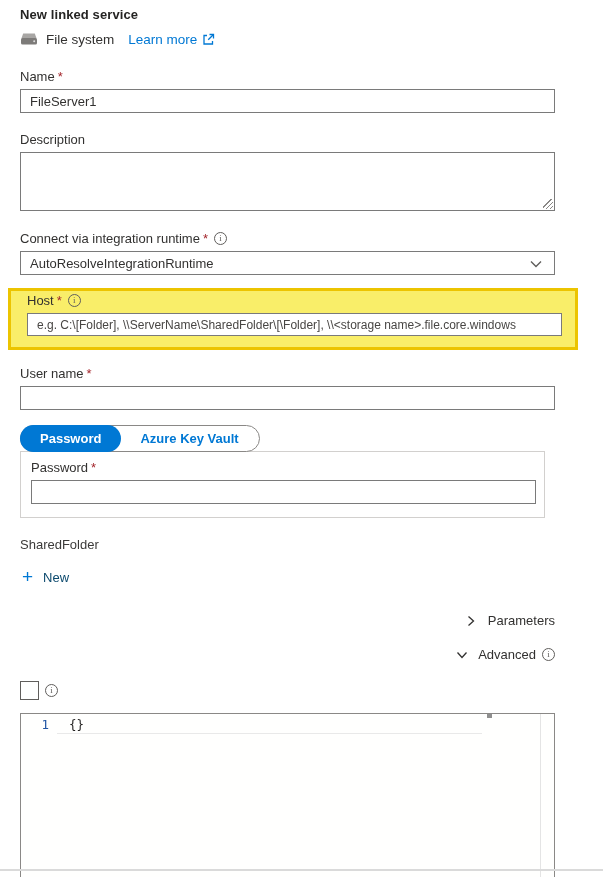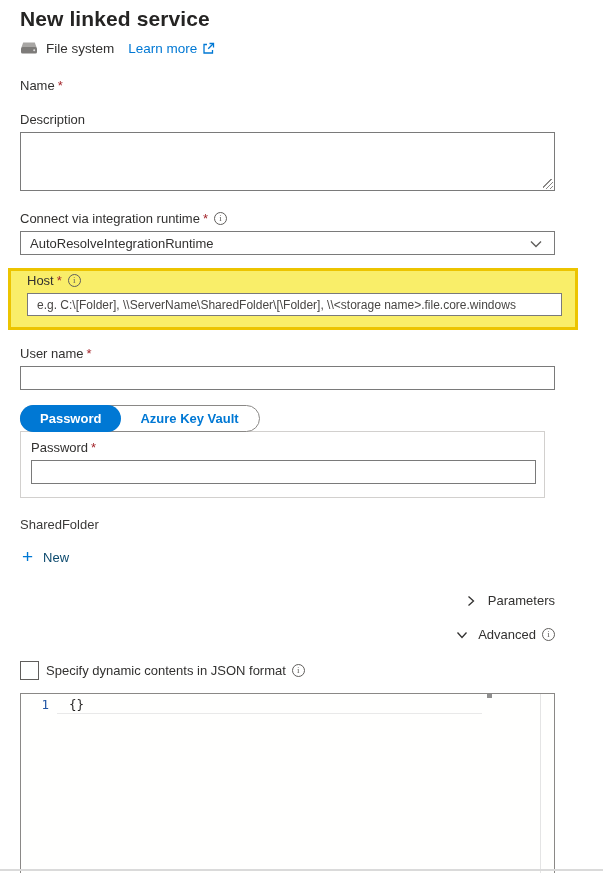--- a/index.html
+++ b/index.html
@@ -1,21 +1,21 @@
 <!DOCTYPE html>
 <html><head>
 <meta charset="utf-8">
 <style>
   * { margin:0; padding:0; box-sizing:border-box; }
   html,body { width:603px; height:877px; background:#fff; overflow:hidden;
     font-family:"Liberation Sans","DejaVu Sans",sans-serif; color:#323130; font-size:13px; }
   .panel { position:relative; width:603px; height:877px; }
   .content { width:535px; margin-left:20px; }
 
-  .page-title { font-size:21px; font-weight:700; color:#252423; padding-top:7px; letter-spacing:.1px; }
+  .page-title { font-size:13px; font-weight:700; color:#252423; padding-top:7px; letter-spacing:.1px; }
   .connector-row { display:flex; align-items:center; margin-top:8px; height:18px; }
   .connector-name { margin-left:8px; font-size:13.5px; }
   .learn-more { margin-left:14px; color:#0078d4; text-decoration:none; font-size:13.5px; display:inline-flex; align-items:center; cursor:pointer; }
   .learn-more svg { margin-left:5px; }
 
   .field-label { margin-top:21px; font-size:13px; color:#323130; }
   .req { color:#a4262c; margin-left:3px; }
   .info-icon { display:inline-flex; align-items:center; justify-content:center;
     width:13px; height:13px; border:1px solid #605e5c; border-radius:50%;
     color:#605e5c; font-size:9px; line-height:1; margin-left:6px; vertical-align:2px;
@@ -102,20 +102,21 @@
           <path d="M5 2.5 H2 V11 H10.5 V8"></path>
           <path d="M7.5 1.5 H11.5 V5.5"></path>
           <path d="M11.2 1.8 L6.2 6.8"></path>
         </svg>
       </a>
     </div>
 
     <div class="field-label">
       <span>Name</span><span class="req">*</span>
     </div>
+    <input class="text-input" type="text" value="FileServer1" style="">
 
     <div class="field-label" style="margin-top:19px;">
       <span>Description</span>
     </div>
     <div class="textarea-wrap">
       <textarea class="desc" style=""></textarea>
       <span class="resize-grip"></span>
     </div>
 
     <div class="field-label" style="margin-top:20px;">
@@ -171,21 +172,20 @@
         <svg width="12" height="10" viewBox="0 0 12 10" fill="none" stroke="#323130" stroke-width="1.3">
           <path d="M1.5 2.5 L6 7.5 L10.5 2.5"></path>
         </svg>
       </span>
       <span class="lbl">Advanced</span>
       <span class="info-icon">i</span>
     </div>
 
     <div class="check-row">
       <span class="checkbox"></span>
-      <span class="lbl">Specify dynamic contents in JSON format</span>
       <span class="info-icon">i</span>
     </div>
 
     <div class="editor">
       <div class="cur-line"></div>
       <div class="gutter">1</div>
       <div class="code">{}</div>
       <div class="cursor-mark"></div>
       <div class="sb-sep"></div>
     </div>

